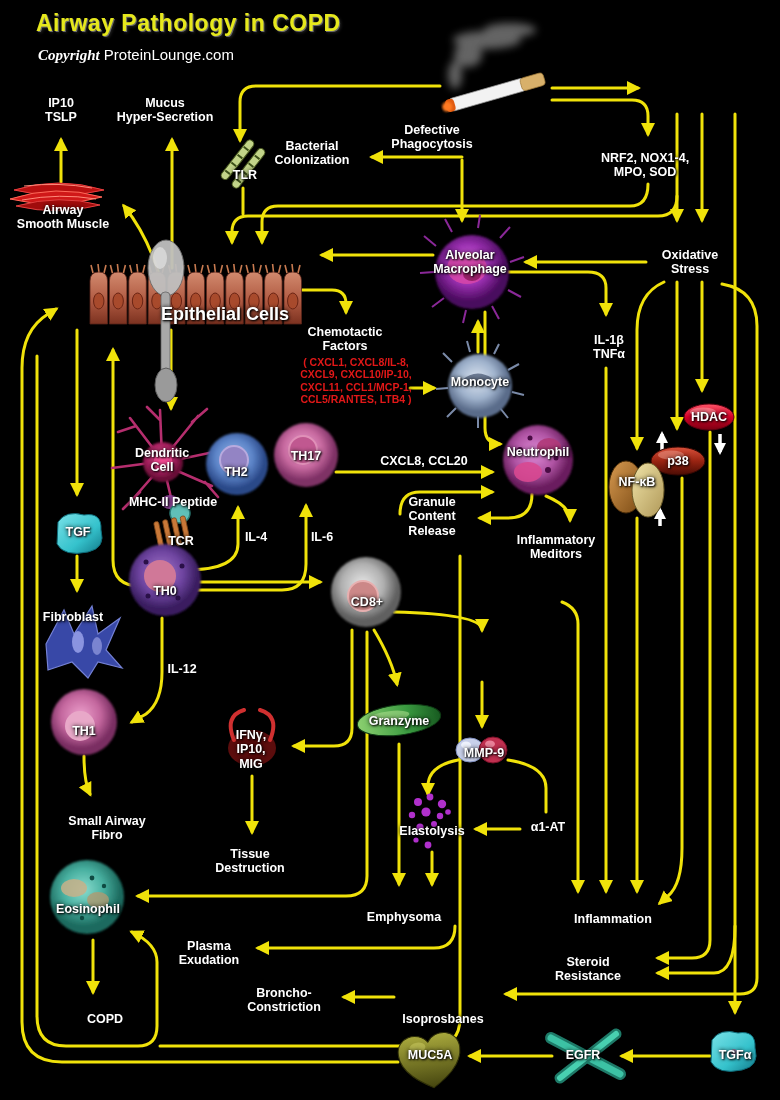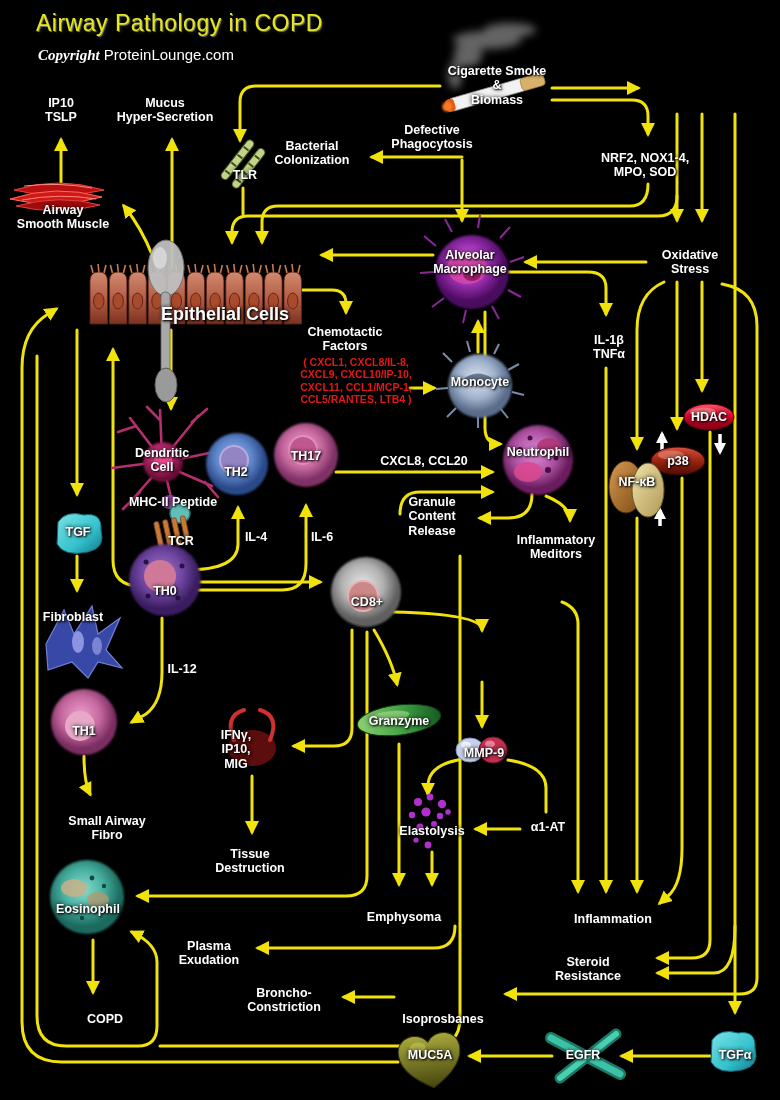--- a/index.html
+++ b/index.html
@@ -4,21 +4,21 @@
 <style>
   html,body{margin:0;padding:0;background:#000;}
   .stage{position:relative;width:780px;height:1100px;background:#000;overflow:hidden;
          font-family:"Liberation Sans",sans-serif;}
   svg.layer{position:absolute;left:0;top:0;z-index:1;}
   svg.icons{z-index:2;}
   .lbl{position:absolute;color:#fff;font-weight:bold;font-size:12.5px;line-height:1.14;
        text-align:center;white-space:pre-line;z-index:5;
        text-shadow:1px 1px 2px #000,0 0 4px #000;}
   .red{color:#e21818;font-size:10.5px;line-height:1.18;}
-  .ttl{position:absolute;left:36px;top:10px;font-size:23px;font-weight:normal;color:#e6e81c;
+  .ttl{position:absolute;left:36px;top:10px;font-size:23px;font-weight:bold;color:#e6e81c;
        z-index:6;letter-spacing:.5px;text-shadow:1px 1px 0 #6a6a6a,2px 2px 3px #222;}
   .cpy{position:absolute;left:38px;top:46px;font-size:15px;color:#fff;z-index:6;}
   .cpy .it{font-style:italic;font-weight:bold;font-family:"Liberation Serif",serif;}
   .cpy .br{font-weight:normal;}
 </style>
 </head>
 <body>
 
 <div class="stage">
 
@@ -415,23 +415,20 @@
   <div class="ttl">Airway Pathology in COPD</div>
   <div class="cpy">
     <span class="it">Copyright</span>
     <span class="br">ProteinLounge.com</span>
   </div>
 
   <div class="lbl" style="left:21px;top:96px;width:80px">IP10
 TSLP</div>
   <div class="lbl" style="left:95px;top:96px;width:140px">Mucus
 Hyper-Secretion</div>
-  <div class="lbl" style="left:427px;top:64px;width:140px">Cigarette Smoke
-&amp;
-Biomass</div>
   <div class="lbl" style="left:377px;top:123px;width:110px">Defective
 Phagocytosis</div>
   <div class="lbl" style="left:257px;top:139px;width:110px">Bacterial
 Colonization</div>
   <div class="lbl" style="left:220px;top:168px;width:50px">TLR</div>
   <div class="lbl" style="left:580px;top:151px;width:130px">NRF2, NOX1-4,
 MPO, SOD</div>
   <div class="lbl" style="left:3px;top:203px;width:120px">Airway
 Smooth Muscle</div>
   <div class="lbl" style="left:160px;top:304px;width:130px;font-size:18px">Epithelial Cells</div>
@@ -465,21 +462,21 @@
   <div class="lbl" style="left:387px;top:495px;width:90px">Granule
 Content
 Release</div>
   <div class="lbl" style="left:496px;top:533px;width:120px">Inflammatory
 Meditors</div>
   <div class="lbl" style="left:135px;top:584px;width:60px">TH0</div>
   <div class="lbl" style="left:337px;top:595px;width:60px">CD8+</div>
   <div class="lbl" style="left:23px;top:610px;width:100px">Fibroblast</div>
   <div class="lbl" style="left:152px;top:662px;width:60px">IL-12</div>
   <div class="lbl" style="left:54px;top:724px;width:60px">TH1</div>
-  <div class="lbl" style="left:201px;top:728px;width:70px">IFNγ,
+  <div class="lbl" style="left:216px;top:728px;width:70px">IFNγ,
 IP10,
 MIG</div>
   <div class="lbl" style="left:339px;top:714px;width:120px">Granzyme</div>
   <div class="lbl" style="left:444px;top:746px;width:80px">MMP-9</div>
   <div class="lbl" style="left:42px;top:814px;width:130px">Small Airway
 Fibro</div>
   <div class="lbl" style="left:195px;top:847px;width:110px">Tissue
 Destruction</div>
   <div class="lbl" style="left:28px;top:902px;width:120px">Eosinophil</div>
   <div class="lbl" style="left:377px;top:824px;width:110px">Elastolysis</div>

